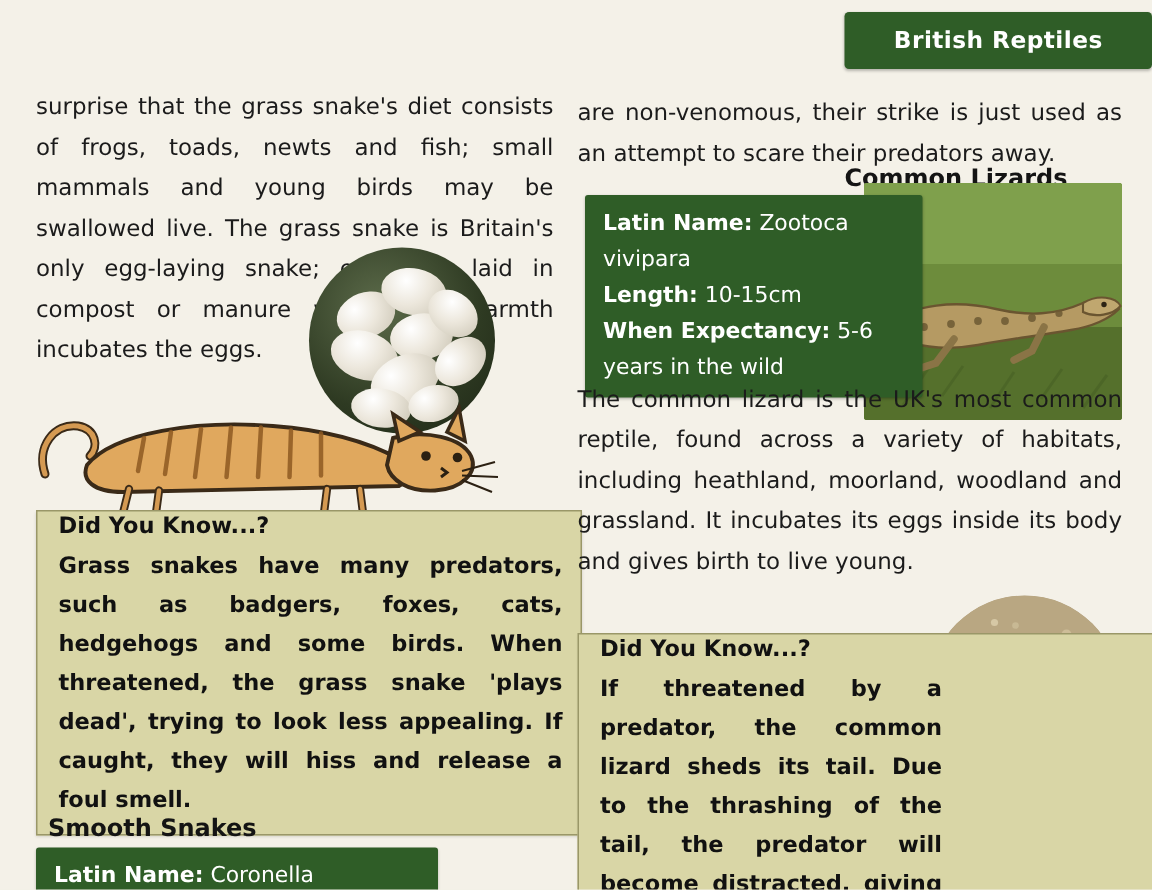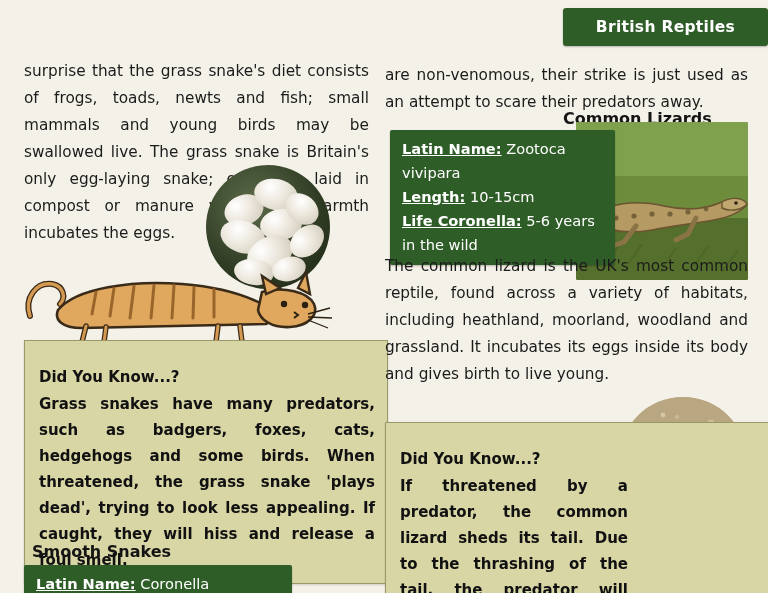--- a/index.html
+++ b/index.html
@@ -76,27 +76,27 @@
   
   .fact-box {
     background: #2f5d27;
     color: #ffffff;
     border-radius: 2px;
     padding: 7px 10px 8px 12px;
     font-size: 14.6px;
     line-height: 24px;
     box-shadow: 0 1px 2px rgba(0,0,0,.25);
   }
-  .fact-box .k { font-weight: bold; text-decoration: underline; }
+  .fact-box .k { font-weight: bold; }
 
   
   .dyk-box {
     background: #d9d6a6;
     border: 1px solid #9a9768;
-    padding: 27px 12px 10px 14px;
+    padding: 0 12px 10px 14px;
     box-shadow: 0 1px 2px rgba(0,0,0,.15);
   }
   .dyk-title {
     font-weight: bold;
     font-size: 15px;
     color: #111;
     margin: 0 0 5px 0;
   }
   .dyk-text {
     margin: 0;
@@ -272,21 +272,21 @@
   <div class="fact-box" style="position:absolute;left:390px;top:130px;width:203px;">
     <div>
       <span class="k">Latin Name:</span>
       <span>Zootoca vivipara</span>
     </div>
     <div>
       <span class="k">Length:</span>
       <span>10-15cm</span>
     </div>
     <div>
-      <span class="k">Life Coronella:</span>
+      <span class="k">When Expectancy:</span>
       <span>5-6 years in the wild</span>
     </div>
   </div>
 
   <p class="body" style="position:absolute;left:385px;top:253px;width:363px;">The common lizard is the UK's most common reptile, found across a variety of habitats, including heathland, moorland, woodland and grassland. It incubates its eggs inside its body and gives birth to live young.</p>
 
   <div class="circle-img lizard-circle">
     <svg width="128" height="128" viewBox="0 0 128 128">
       <circle cx="64" cy="64" r="64" fill="#b9a782"></circle>
       <g>

